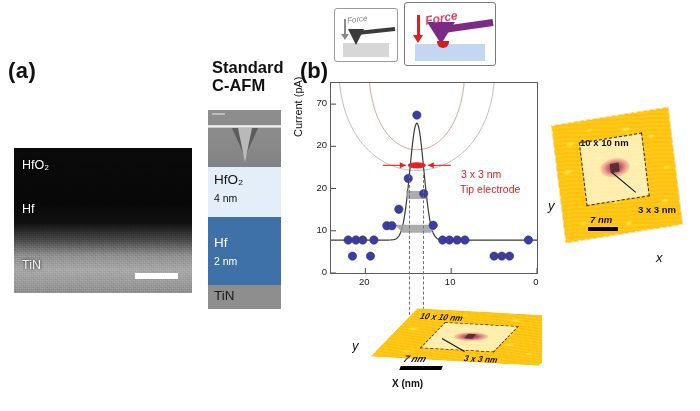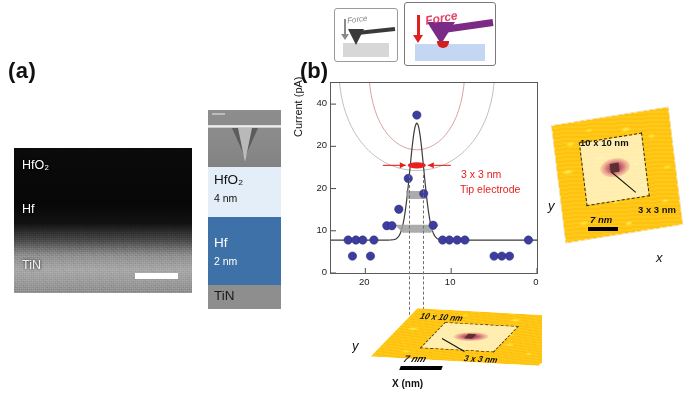--- a/index.html
+++ b/index.html
@@ -138,20 +138,22 @@
 
 <div class="abs" id="tem-image">
   <div id="tem-noise"></div>
   <div class="tem-lbl" id="tem-hfo2-label">HfO₂</div>
   <div class="tem-lbl" id="tem-hf-label">Hf</div>
   <div class="tem-lbl" id="tem-tin-label">TiN</div>
   <div id="tem-scalebar"></div>
 </div>
 
 <div class="abs" id="stack-title">
+  <div>Standard</div>
+  <div>C-AFM</div>
 </div>
 
 <div class="abs" id="stack-diagram">
   <div class="stack-layer" id="stack-tip-img">
     <div class="tip-tick"></div>
     <div class="tip-line"></div>
     <div class="tip-cone"></div>
     <div class="tip-cone2"></div>
   </div>
   <div class="stack-layer" id="stack-hfo2">
@@ -235,21 +237,21 @@
 </div>
 
 <div class="abs" id="y-axis-title">Current (pA)</div>
 <div class="abs" id="x-axis-title">X (nm)</div>
 
 <div id="ytick-layer" class="abs" style="left:0;top:0;">
     <div class="ytick" style="left: 309px; top: 266px;">0</div>
     <div class="ytick" style="left: 309px; top: 223.778px;">10</div>
     <div class="ytick" style="left: 309px; top: 181.556px;">20</div>
     <div class="ytick" style="left: 309px; top: 139.333px;">20</div>
-    <div class="ytick" style="left: 309px; top: 97.1111px;">40</div>
+    <div class="ytick" style="left: 309px; top: 97.1111px;">70</div>
   </div>
 <div id="xtick-layer" class="abs" style="left:0;top:0;">
     <div class="xtick" style="left: 354.333px; top: 276px;">20</div>
     <div class="xtick" style="left: 440.167px; top: 276px;">10</div>
     <div class="xtick" style="left: 526px; top: 276px;">0</div>
   </div>
 
 <div class="abs" id="annot-size">3 x 3 nm</div>
 <div class="abs" id="annot-tip">Tip electrode</div>
 

